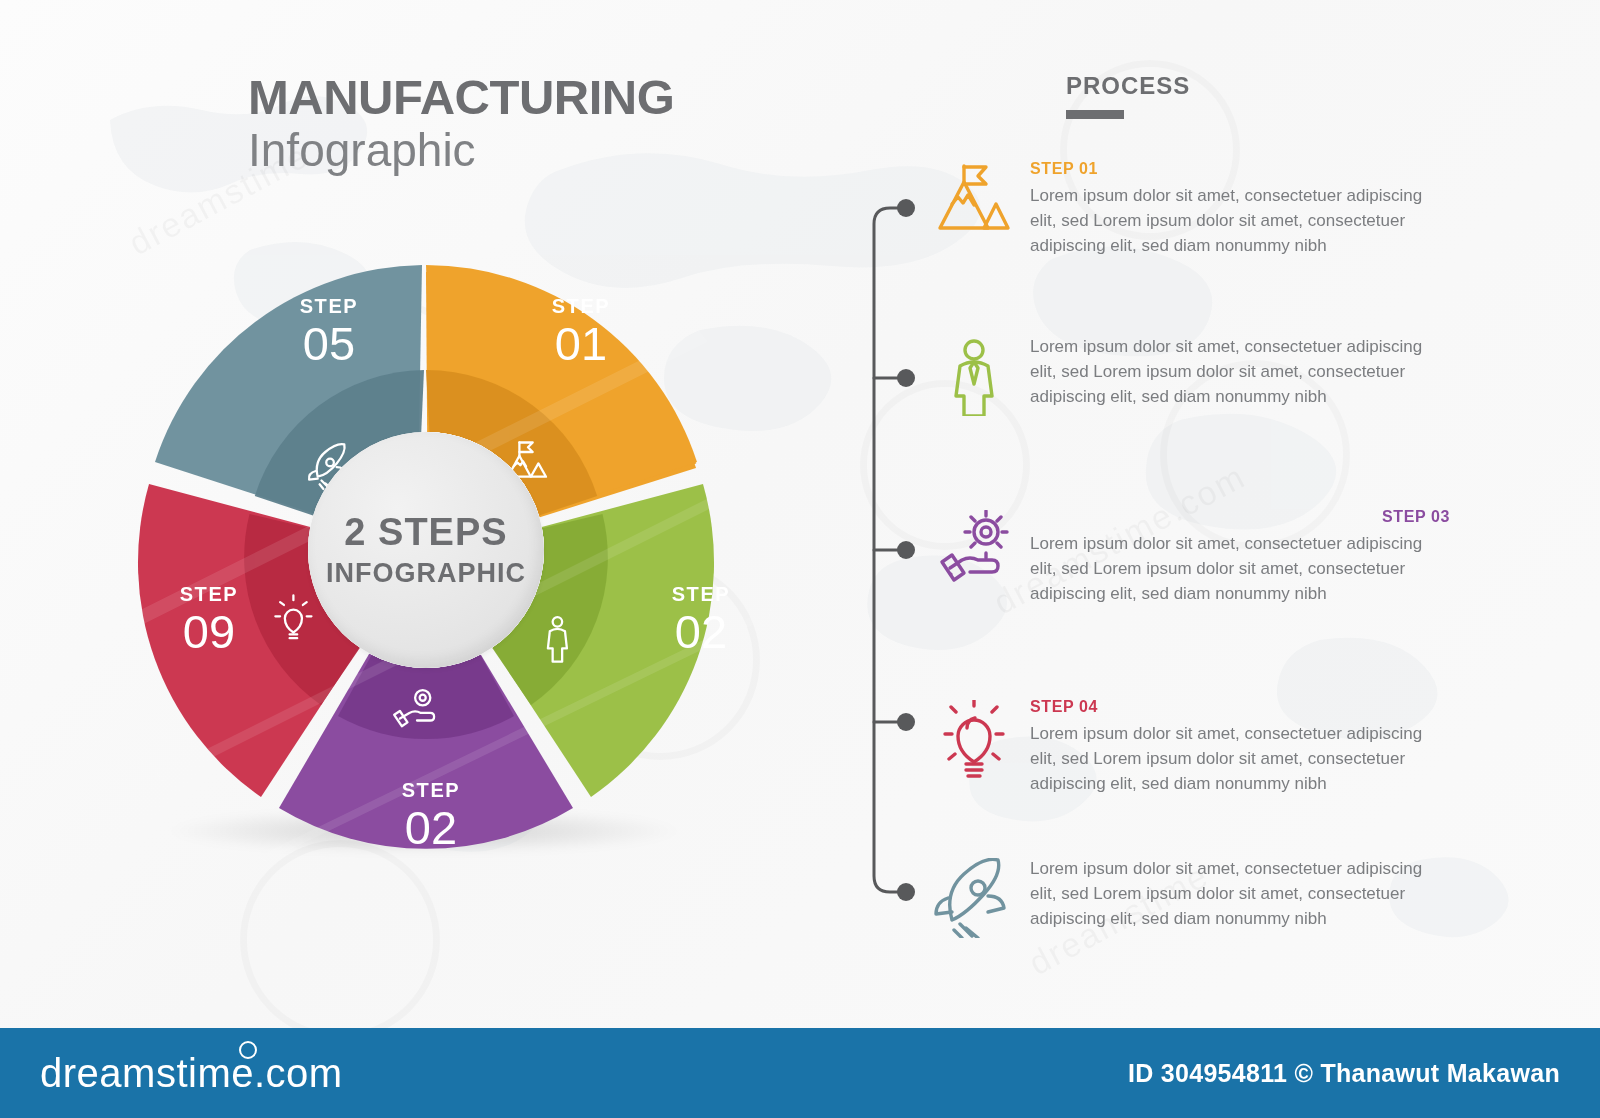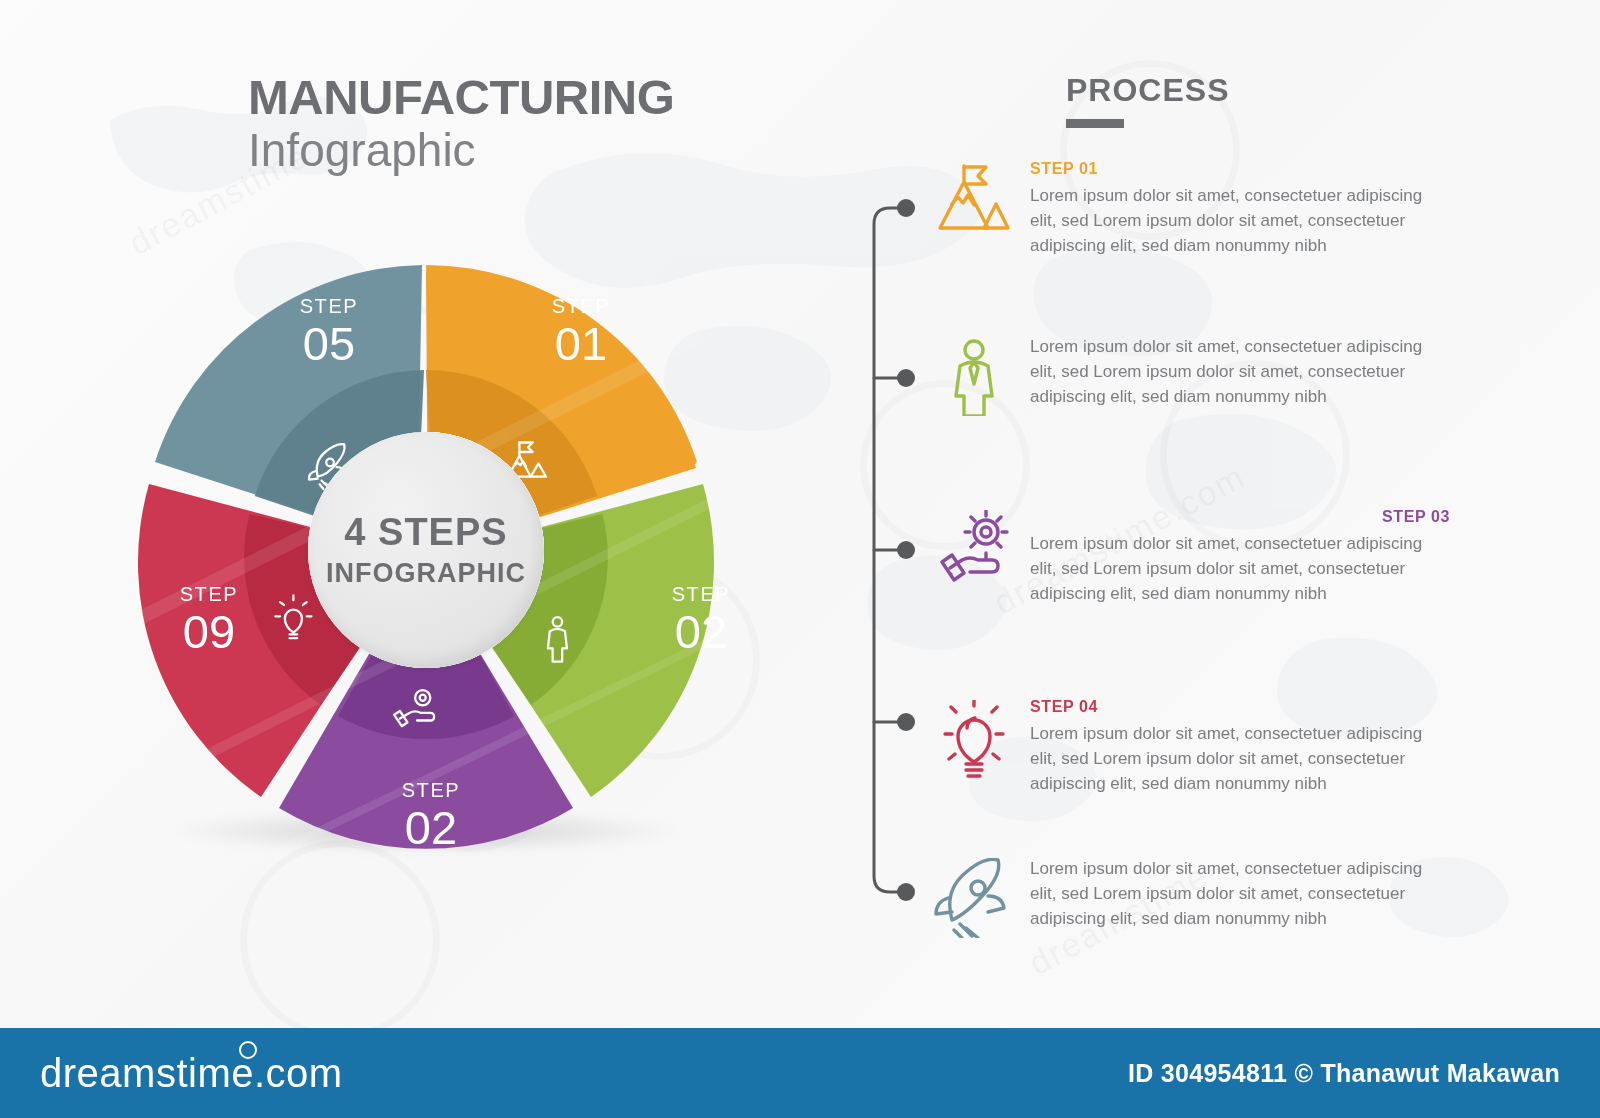--- a/index.html
+++ b/index.html
@@ -77,30 +77,30 @@
   .hub-line2 {
     font-size: 27px; font-weight: 700; color: #6d6e71; letter-spacing: 1px;
   }
   .seg-label {
     position: absolute;
     text-align: center;
     color: #ffffff;
     pointer-events: none;
   }
   .seg-label .sl-step {
-    font-size: 20px; font-weight: 400; letter-spacing: 1.6px; line-height: 1.25;
+    font-size: 20px; font-weight: 700; letter-spacing: 1.6px; line-height: 1.25;
   }
   .seg-label .sl-num {
     font-size: 47px; font-weight: 300; line-height: 1.05;
   }
 
   
   .process-head { position: absolute; left: 1066px; top: 72px; }
   .process-title {
-    font-size: 32px; font-weight: 700; color: #6d6e71; letter-spacing: 1px;
+    font-size: 24px; font-weight: 700; color: #6d6e71; letter-spacing: 1px;
   }
   .process-rule {
     width: 58px; height: 9px; background: #6d6e71; margin-top: 10px;
   }
 
   .connector { position: absolute; left: 848px; top: 180px; }
 
   .steps-list { position: absolute; left: 928px; top: 150px; width: 620px; }
   .step-row {
     position: absolute; left: 0; width: 620px;
@@ -288,21 +288,21 @@
     <div class="seg-label" style="left:68px; top:382px; width:130px;">
       <div class="sl-step">STEP</div>
       <div class="sl-num">09</div>
     </div>
     <div class="seg-label" style="left:188px; top:94px; width:130px;">
       <div class="sl-step">STEP</div>
       <div class="sl-num">05</div>
     </div>
 
     <div class="center-hub">
-      <div class="hub-line1">4 STEPS</div>
+      <div class="hub-line1">2 STEPS</div>
       <div class="hub-line2">INFOGRAPHIC</div>
     </div>
   </div>
 
   <div class="process-head">
     <div class="process-title">PROCESS</div>
     <div class="process-rule"></div>
   </div>
 
   <div class="connector">

